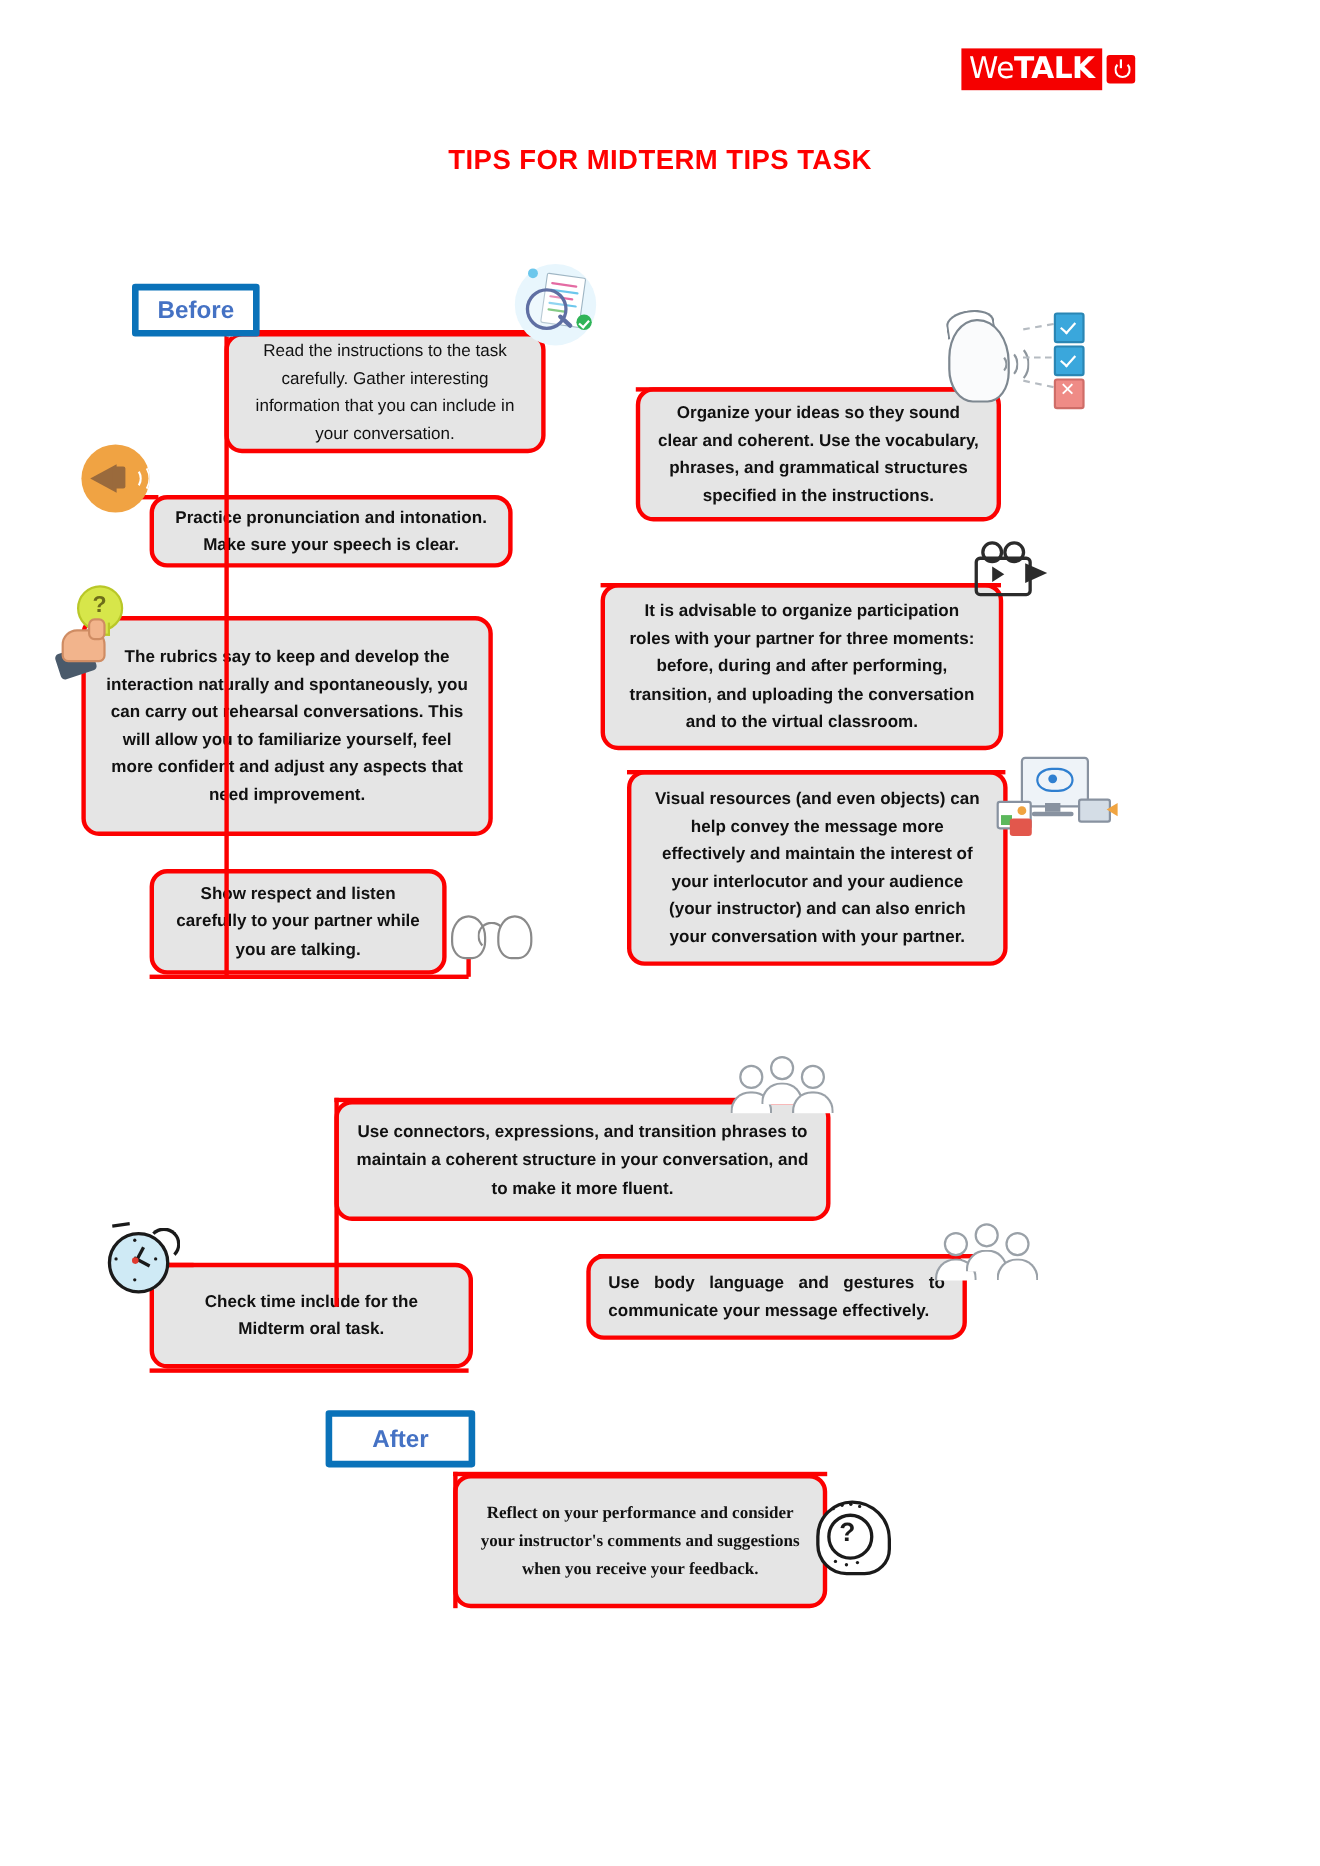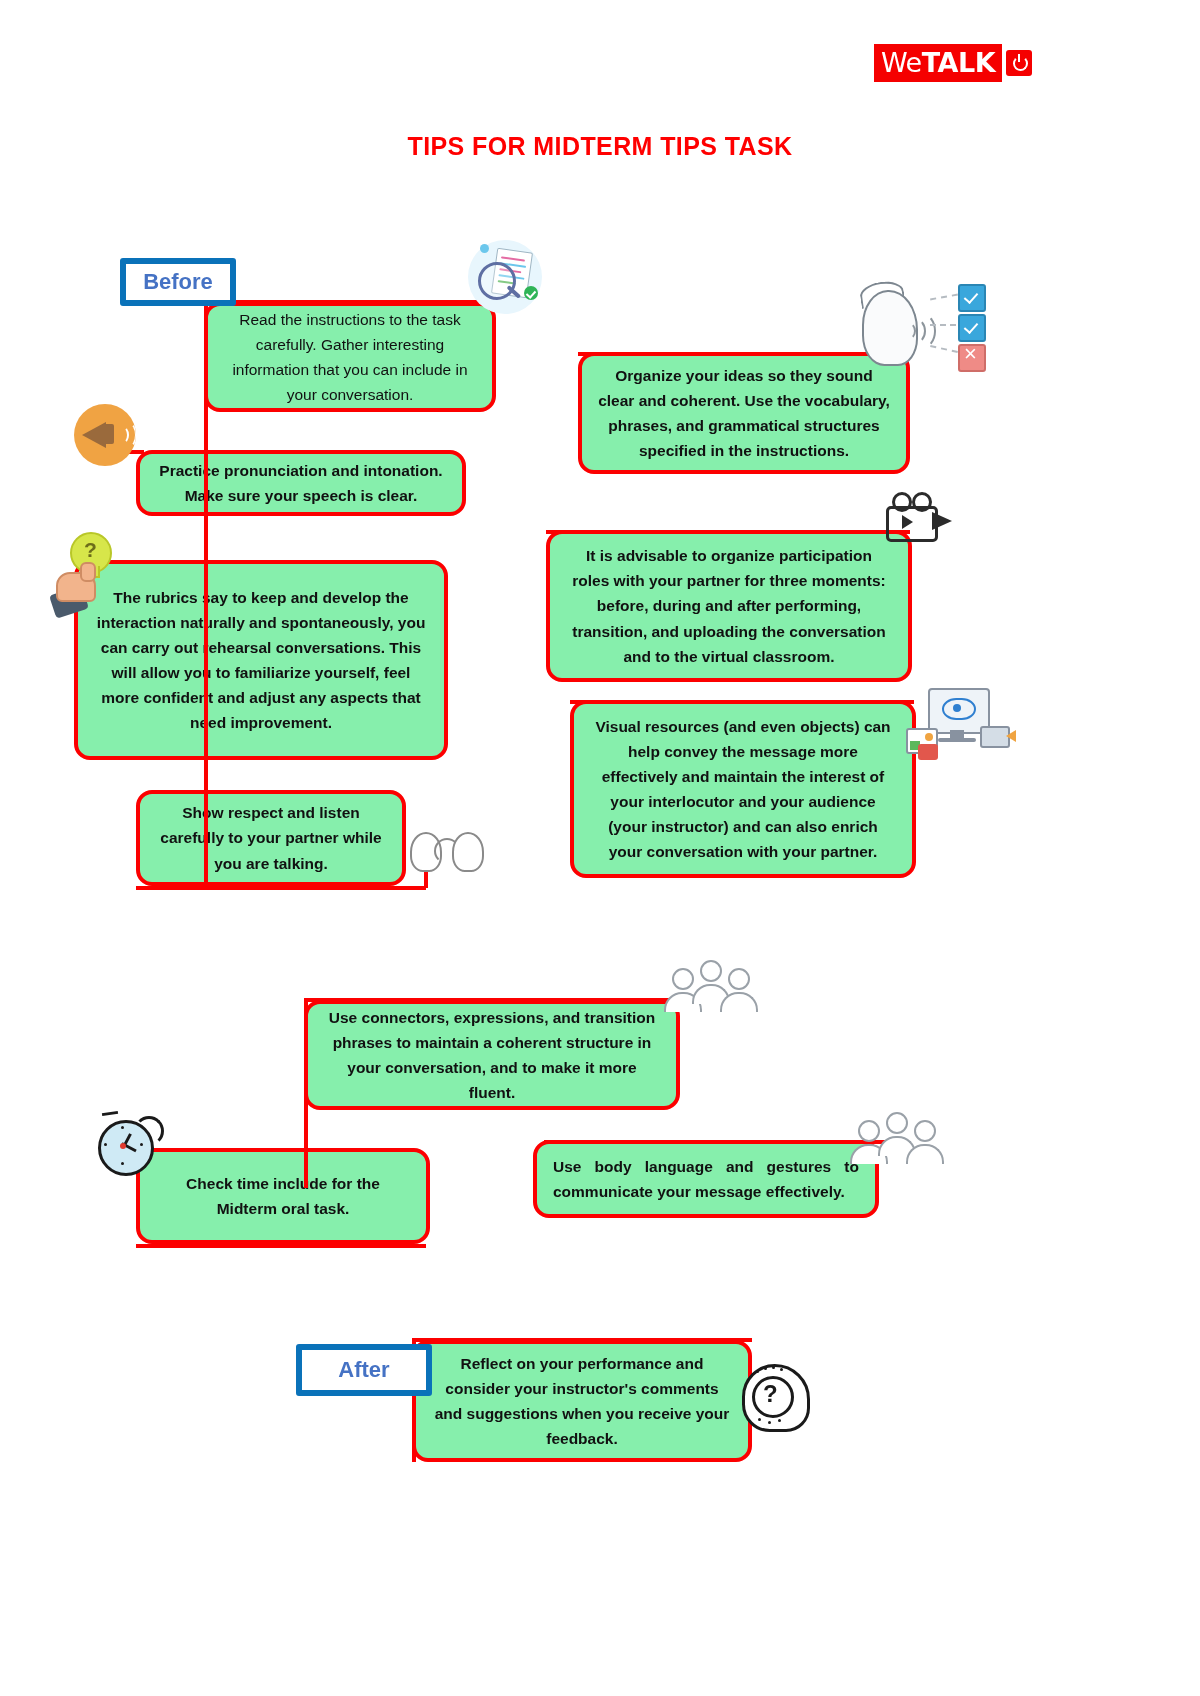--- a/index.html
+++ b/index.html
@@ -53,21 +53,21 @@
     font-size:25px;
     font-weight:600;
     letter-spacing:0.4px;
   }
 
   
   .rbox{
     position:absolute;
     border:4px solid #fc0000;
     border-radius:16px;
-    background:#86efac;
+    background:#e5e5e5;
     box-sizing:border-box;
     display:flex;
     align-items:center;
     justify-content:center;
     text-align:center;
     padding:10px 16px;
     font-size:15.5px;
     line-height:1.62;
     color:#111;
     font-weight:600;
@@ -357,21 +357,21 @@
     <div class="p" style="left:28px;top:8px;">
         <div class="head"></div>
         <div class="body"></div>
       </div>
     <div class="p" style="left:56px;top:16px;">
         <div class="head"></div>
         <div class="body"></div>
       </div>
   </div>
 
-  <div class="rbox" style="left:304px;top:1000px;width:376px;height:110px;">
+  <div class="rbox" style="left:304px;top:1000px;width:451px;height:110px;">
     <p>Use connectors, expressions, and transition phrases to maintain a coherent structure in your conversation, and to make it more fluent.</p>
   </div>
 
   <div class="icon ic-group" style="left:858px;top:1104px;">
     <div class="p" style="left:0px;top:16px;">
         <div class="head"></div>
         <div class="body"></div>
       </div>
     <div class="p" style="left:28px;top:8px;">
         <div class="head"></div>
@@ -403,34 +403,34 @@
 
   <div class="hline" style="left:140px;top:1148px;width:36px;"></div>
   <div class="rbox" style="left:136px;top:1148px;width:294px;height:96px;">
     <p>Check time include for the Midterm oral task.</p>
   </div>
   <div class="hline" style="left:136px;top:1244px;width:290px;"></div>
 
   <div class="vline" style="left:412px;top:1338px;height:124px;"></div>
   <div class="hline" style="left:412px;top:1338px;width:340px;"></div>
 
-  <div class="chip" style="left:296px;top:1344px;width:136px;height:52px;">
+  <div class="chip" style="left:296px;top:1282px;width:136px;height:52px;">
     <span>After</span>
   </div>
 
   <div class="icon ic-head" style="left:736px;top:1360px;">
     <div class="sk"></div>
     <div class="circ"></div>
     <div class="q">?</div>
     <div class="d" style="left:20px;top:10px;"></div>
     <div class="d" style="left:28px;top:7px;"></div>
     <div class="d" style="left:36px;top:6px;"></div>
     <div class="d" style="left:44px;top:8px;"></div>
     <div class="d" style="left:22px;top:58px;"></div>
     <div class="d" style="left:32px;top:61px;"></div>
     <div class="d" style="left:42px;top:59px;"></div>
   </div>
 
-  <div class="rbox" style="left:412px;top:1340px;width:340px;height:122px;">
+  <div class="rbox" style="left:412px;top:1340px;width:340px;height:122px;font-family:Liberation Serif, serif;">
     <p>Reflect on your performance and consider your instructor's comments and suggestions when you receive your feedback.</p>
   </div>
 
 </div>
 
 </body></html>

